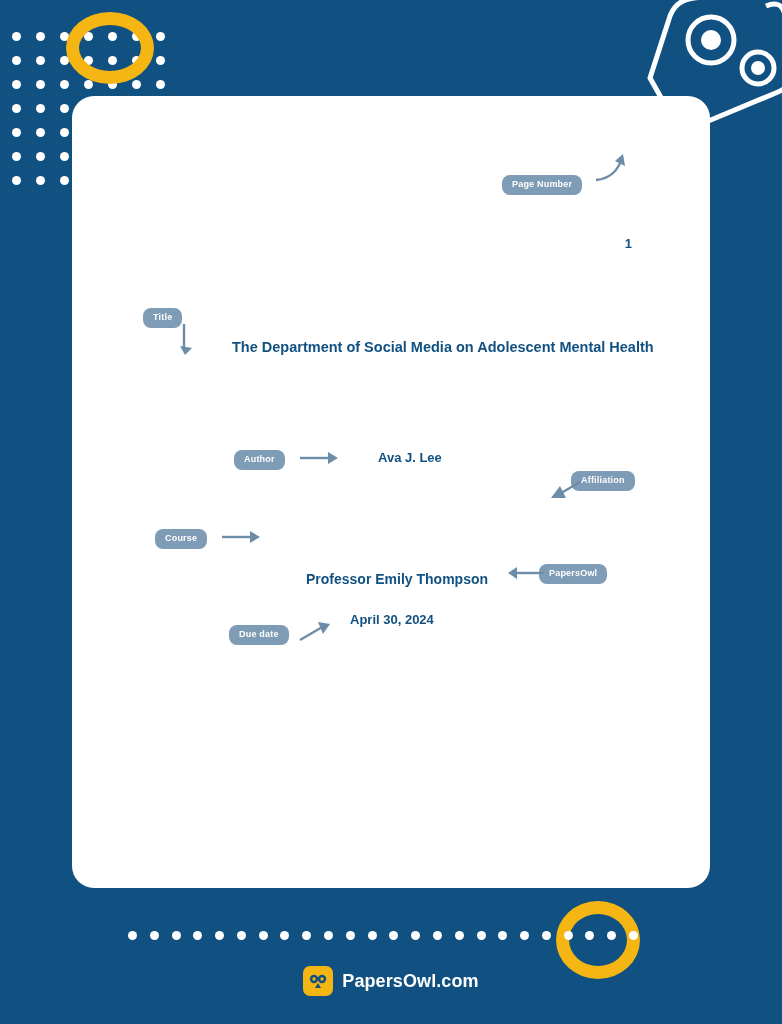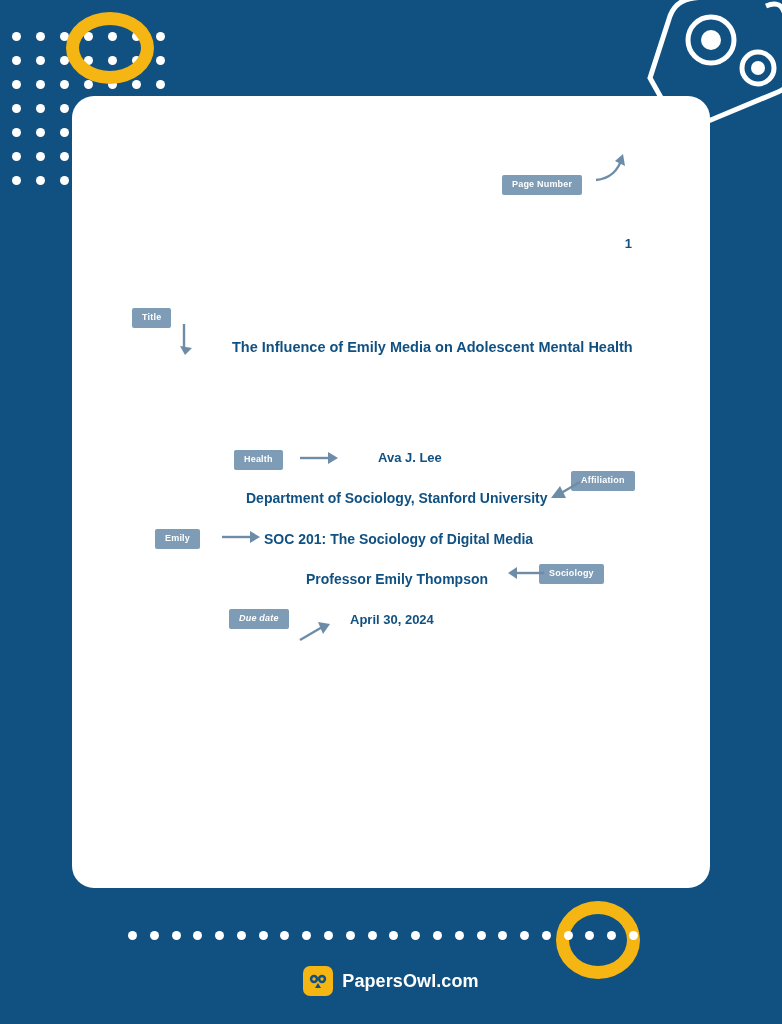--- a/index.html
+++ b/index.html
@@ -115,31 +115,31 @@
 
   
   .tag {
     position: absolute;
     background: #7e9cb6;
     color: #ffffff;
     font-size: 9px;
     font-weight: bold;
     letter-spacing: .2px;
     padding: 5px 10px 6px;
-    border-radius: 2px;
+    border-radius: 8px;
     white-space: nowrap;
     line-height: 1;
   }
   .tag-page   { left: 502px; top: 175px; }
-  .tag-title  { left: 132px; top: 308px; }
+  .tag-title  { left: 143px; top: 308px; }
   .tag-author { left: 234px; top: 450px; }
   .tag-affil  { left: 571px; top: 471px; text-align: right; }
   .tag-course { left: 155px; top: 529px; }
   .tag-instr  { left: 539px; top: 564px; }
-  .tag-due    { left: 229px; top: 609px; font-style: italic; }
+  .tag-due    { left: 229px; top: 625px; }
 
   .arrow { position: absolute; }
 
   svg { display: block; }
 </style>
 </head>
 <body>
 
 <div id="root">
 
@@ -204,35 +204,33 @@
       <circle cx="113" cy="48" r="10" fill="#ffffff" stroke="none"></circle>
       <circle cx="160" cy="76" r="16"></circle>
       <circle cx="160" cy="76" r="7" fill="#ffffff" stroke="none"></circle>
       <path d="M168 14 q14 -6 18 6"></path>
     </g>
   </svg>
 
   <div class="paper">
 
     <div class="doc-text page-num">1</div>
-    <div class="doc-text title">The Influence of Emily Media on Adolescent Mental Health</div>
+    <div class="doc-text title">The Department of Social Media on Adolescent Mental Health</div>
     <div class="doc-text author">Ava J. Lee</div>
-    <div class="doc-text affil">Department of Sociology, Stanford University</div>
-    <div class="doc-text course">SOC 201: The Sociology of Digital Media</div>
     <div class="doc-text instructor">Professor Emily Thompson</div>
     <div class="doc-text duedate">April 30, 2024</div>
 
   </div>
 
   <div class="tag tag-page">Page Number</div>
   <div class="tag tag-title">Title</div>
-  <div class="tag tag-author">Health</div>
+  <div class="tag tag-author">Author</div>
   <div class="tag tag-affil">Affiliation</div>
-  <div class="tag tag-course">Emily</div>
-  <div class="tag tag-instr">Sociology</div>
+  <div class="tag tag-course">Course</div>
+  <div class="tag tag-instr">PapersOwl</div>
   <div class="tag tag-due">Due date</div>
 
   <svg class="arrow" style="left:594px; top:150px;" width="34" height="32" viewBox="0 0 34 32">
     <path d="M2 30 Q22 28 28 8" fill="none" stroke="#6d8ca8" stroke-width="2.4"></path>
     <path d="M29 4 L31 16 L21 11 Z" fill="#6d8ca8"></path>
   </svg>
 
   <svg class="arrow" style="left:178px; top:322px;" width="26" height="34" viewBox="0 0 26 34">
     <path d="M6 2 L6 26" fill="none" stroke="#6d8ca8" stroke-width="2.4"></path>
     <path d="M2 24 L14 26 L7 33 Z" fill="#6d8ca8"></path>

